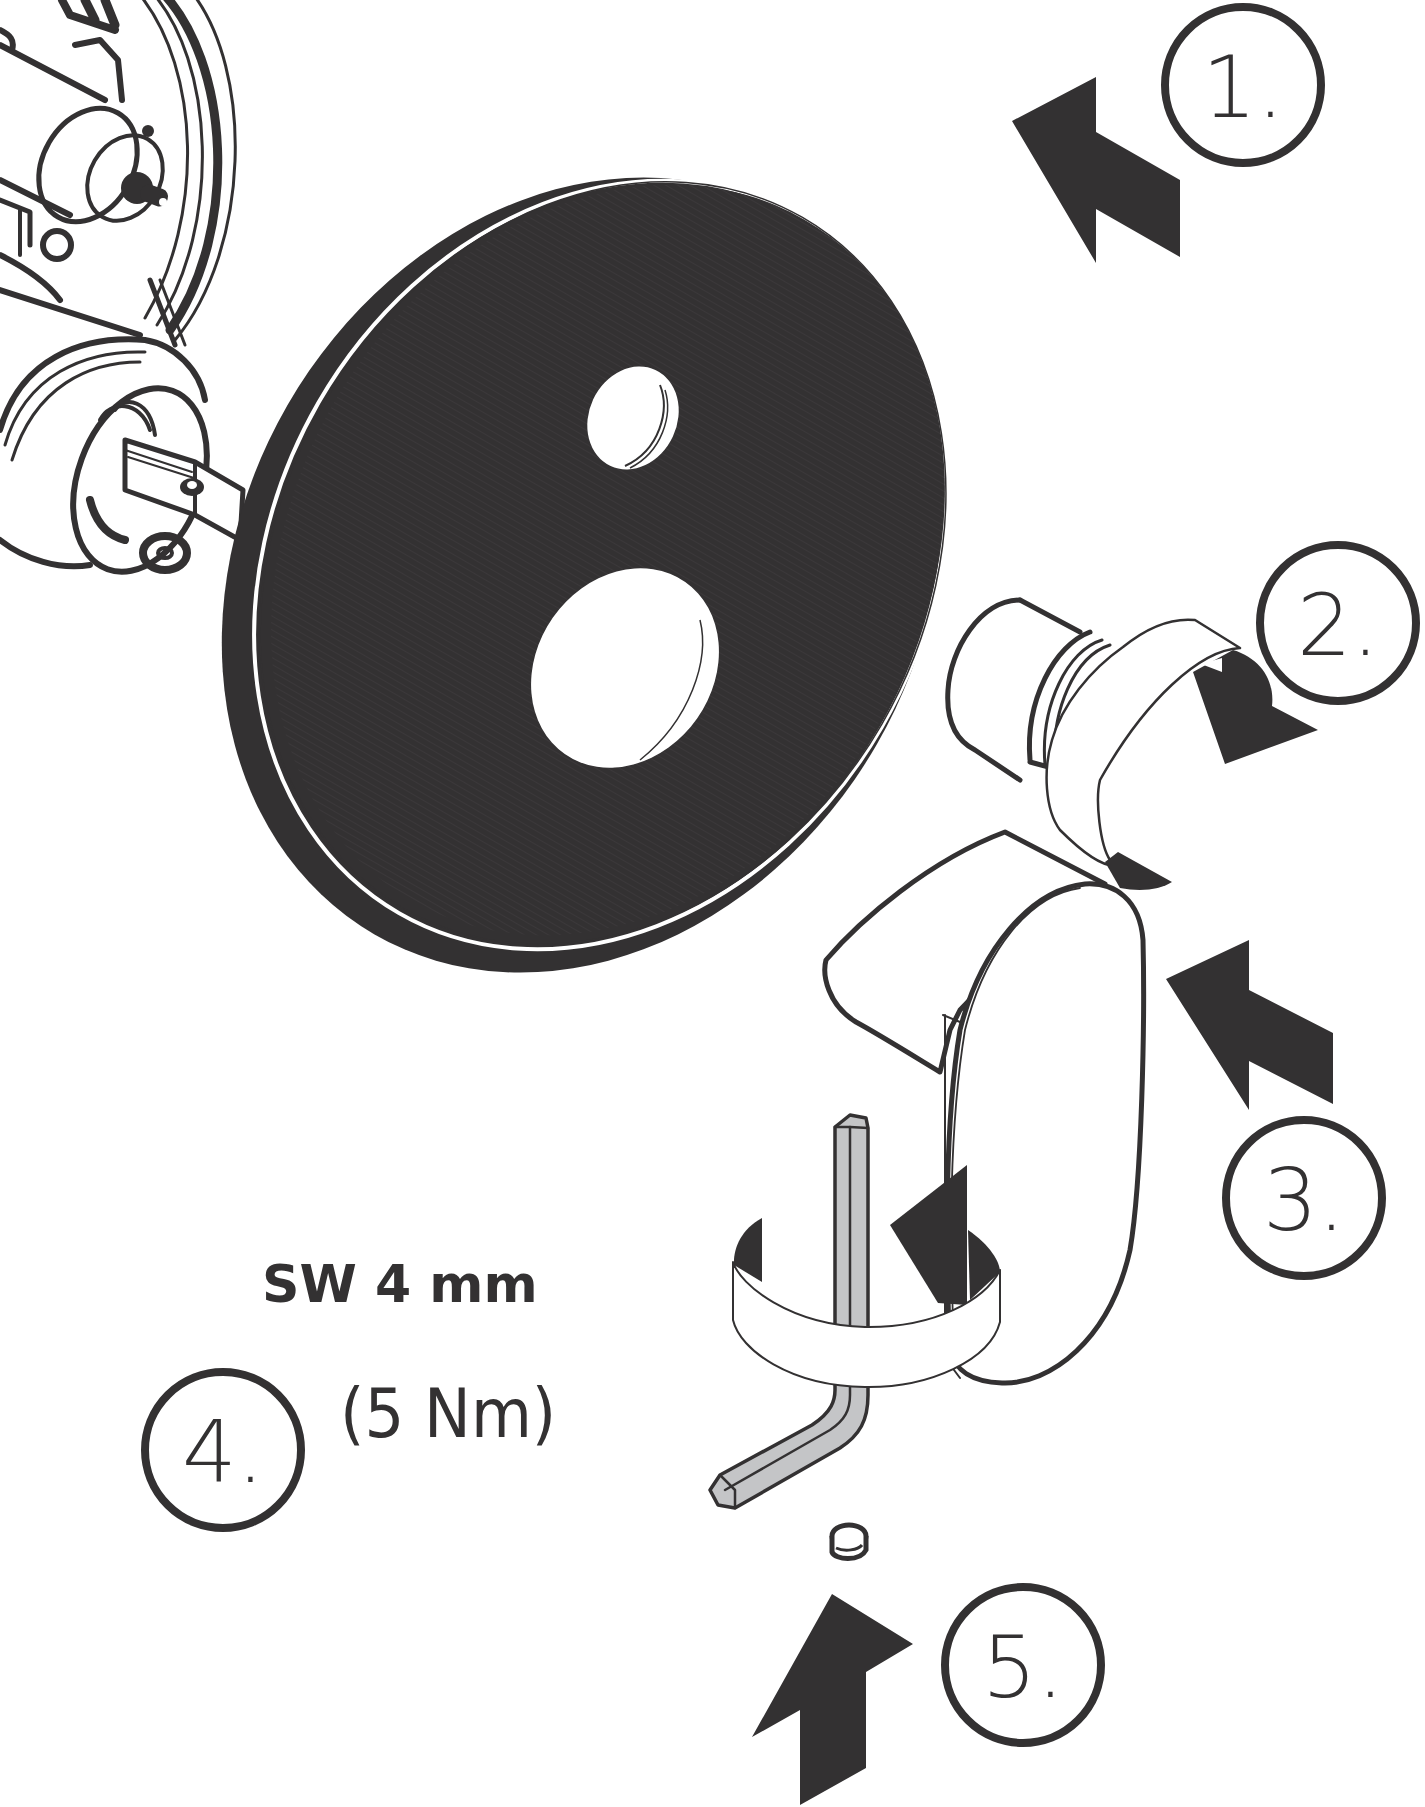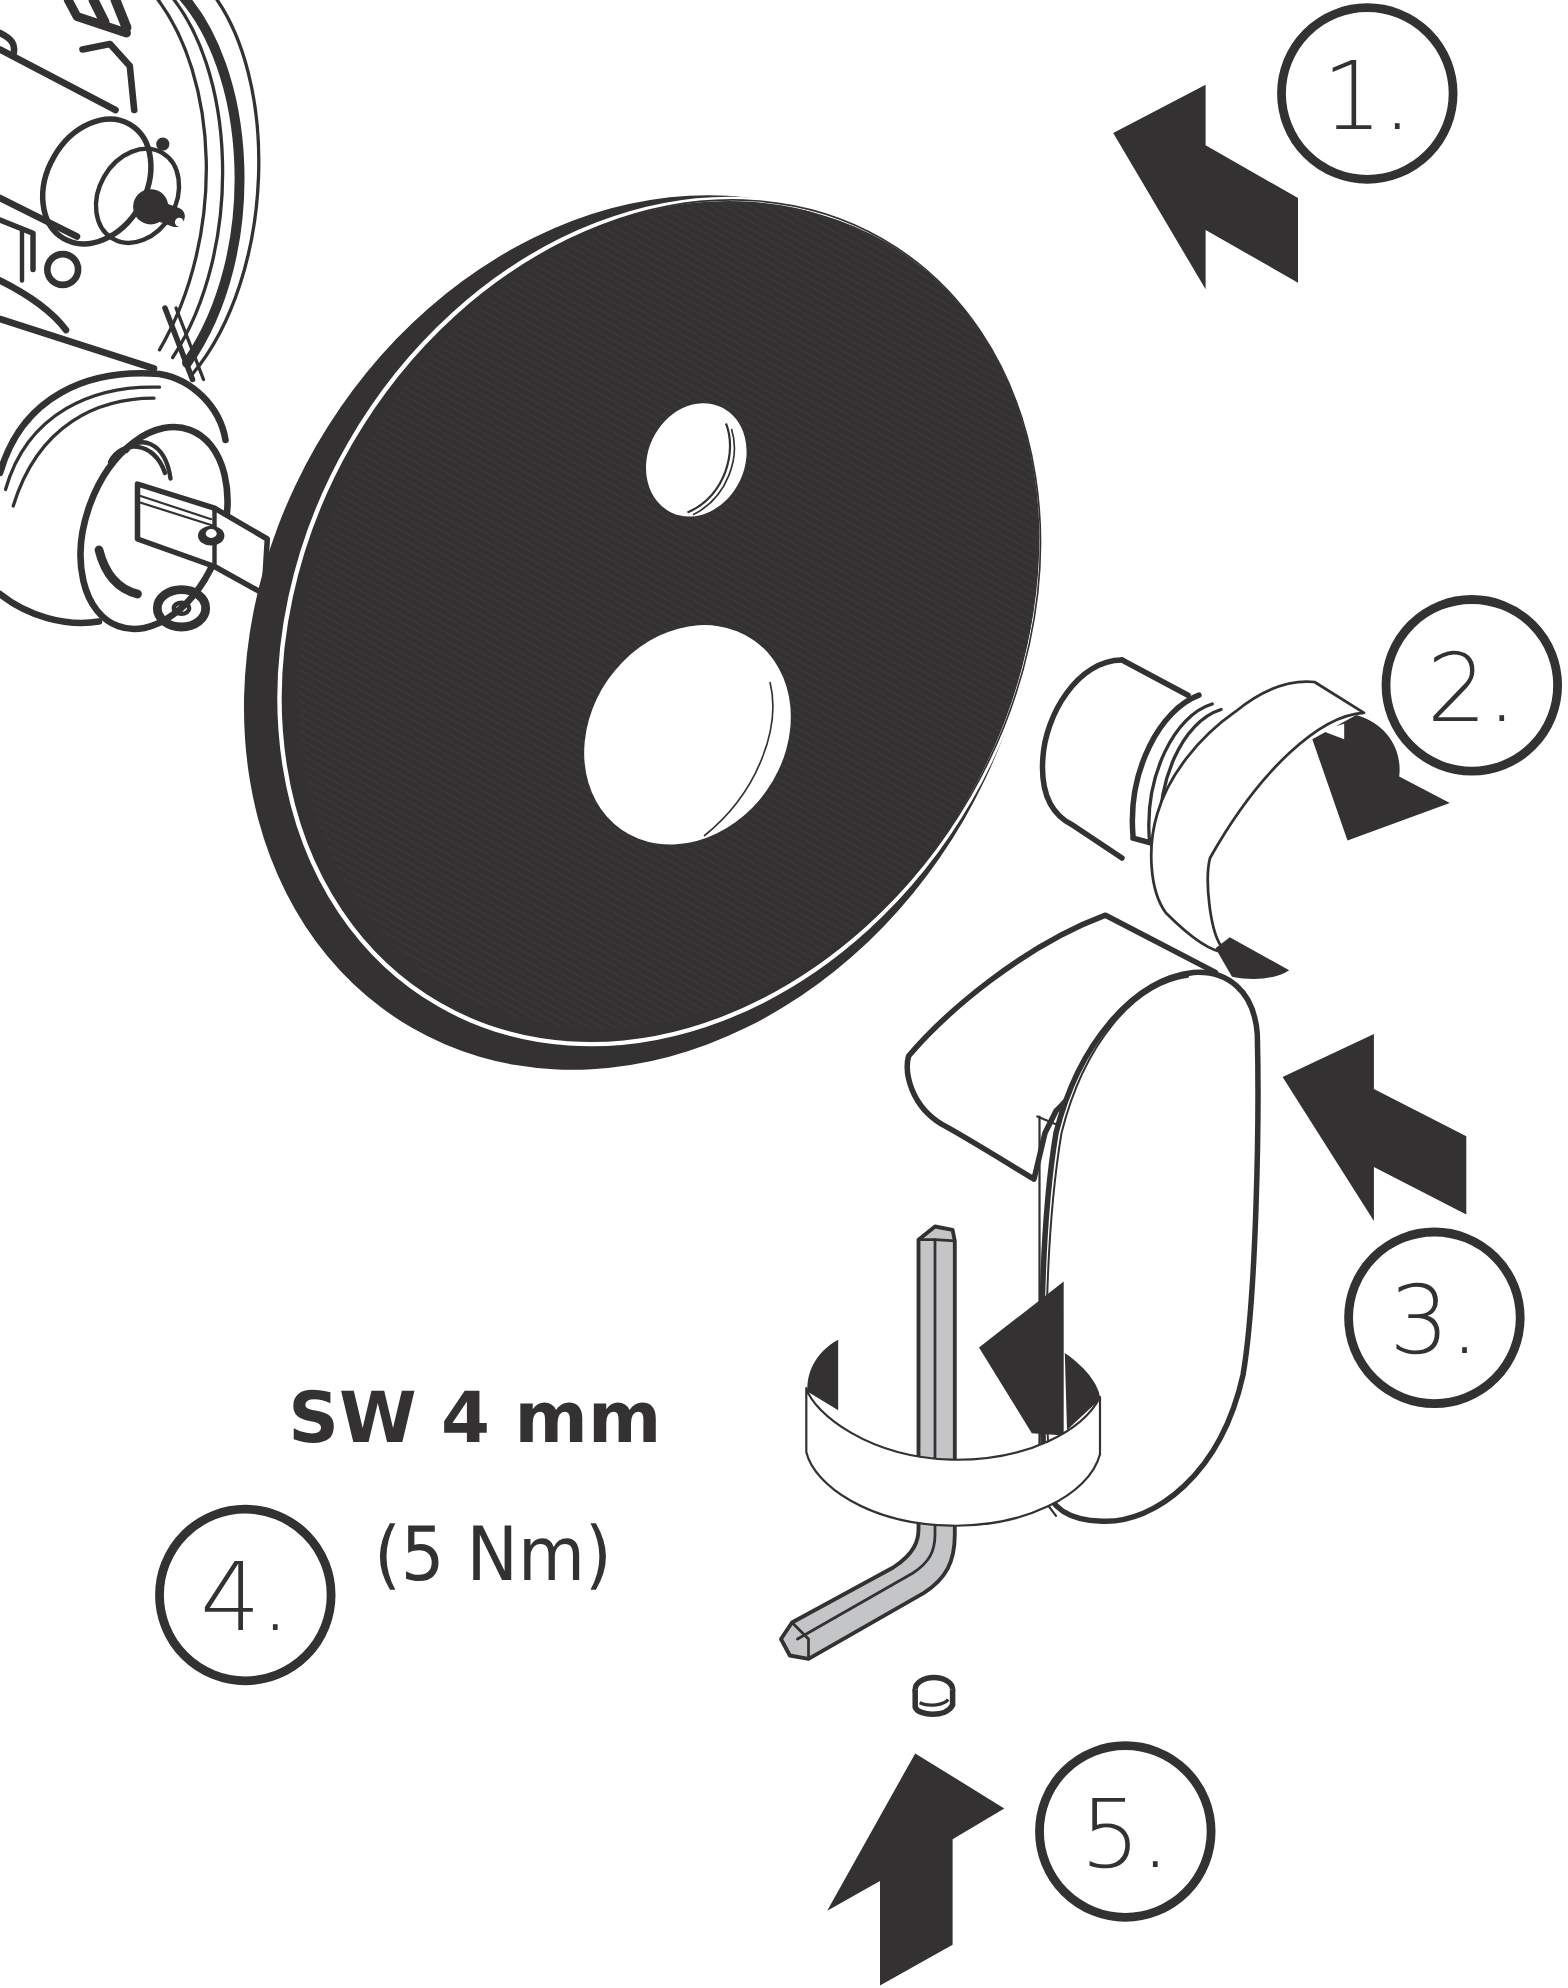--- a/index.html
+++ b/index.html
@@ -1,19 +1,19 @@
 <!DOCTYPE html>
 <html><head>
   <meta charset="utf-8">
   <style>
     html, body { margin: 0; padding: 0; background: #ffffff; }
     body { width: 1425px; height: 1807px; position: relative; overflow: hidden; font-family: "DejaVu Sans", sans-serif; }
     svg.stage { position: absolute; left: 0; top: 0; width: 1425px; height: 1807px; }
     .step-num { font-family: "DejaVu Sans", sans-serif; font-weight: 300; fill: #333132; font-size: 86px; }
-    .label-bold { position: absolute; left: 262px; top: 1258px; font-family: "DejaVu Sans", sans-serif; font-weight: 700; font-size: 64px; color: #333132; letter-spacing: 0px; white-space: nowrap; line-height: 1; }
+    .label-bold { position: absolute; left: 262px; top: 1258px; font-family: "DejaVu Sans", sans-serif; font-weight: 700; font-size: 52px; color: #333132; letter-spacing: 0px; white-space: nowrap; line-height: 1; }
     .label-light { position: absolute; left: 340px; top: 1380px; font-family: "DejaVu Sans", sans-serif; font-weight: 400; font-size: 68px; color: #333132; white-space: nowrap; line-height: 1; transform: scaleX(0.92); transform-origin: left top; }
   </style>
 </head>
 <body>
 
 <svg class="stage" viewBox="0 0 1425 1807" xmlns="http://www.w3.org/2000/svg">
   <defs>
     <pattern id="brush" width="1425" height="6" patternUnits="userSpaceOnUse">
       <rect width="1425" height="6" fill="#333132"></rect>
       <rect y="2" width="1425" height="0.6" fill="#4a4849" opacity="0.5"></rect>

